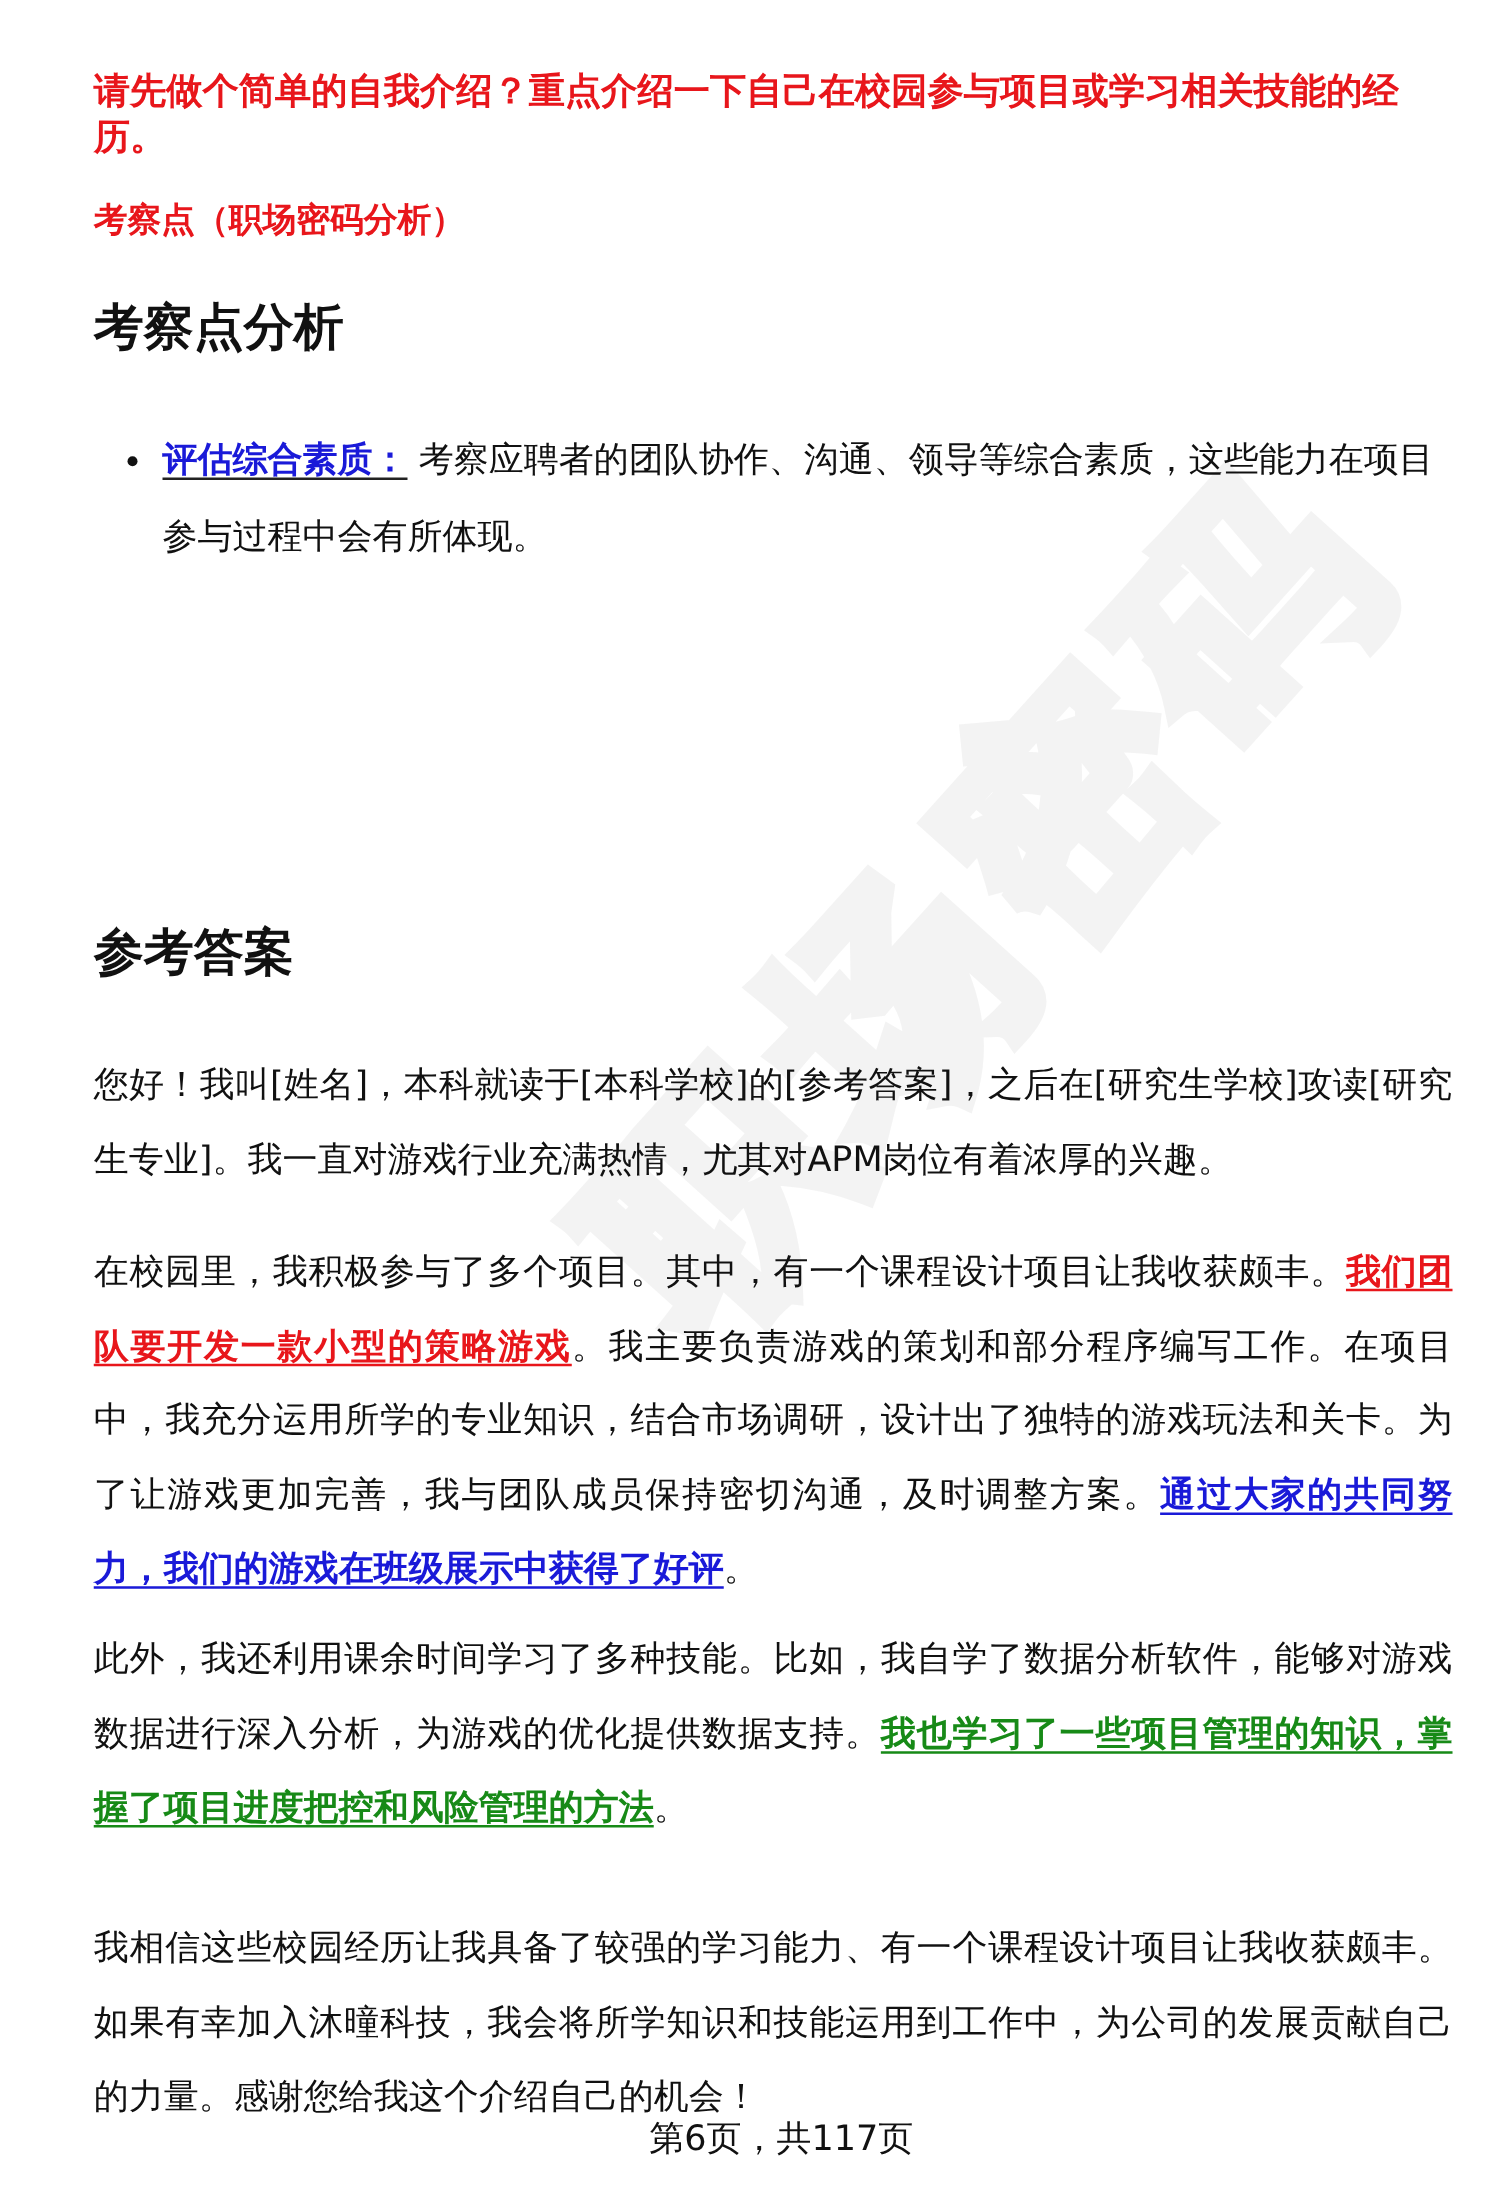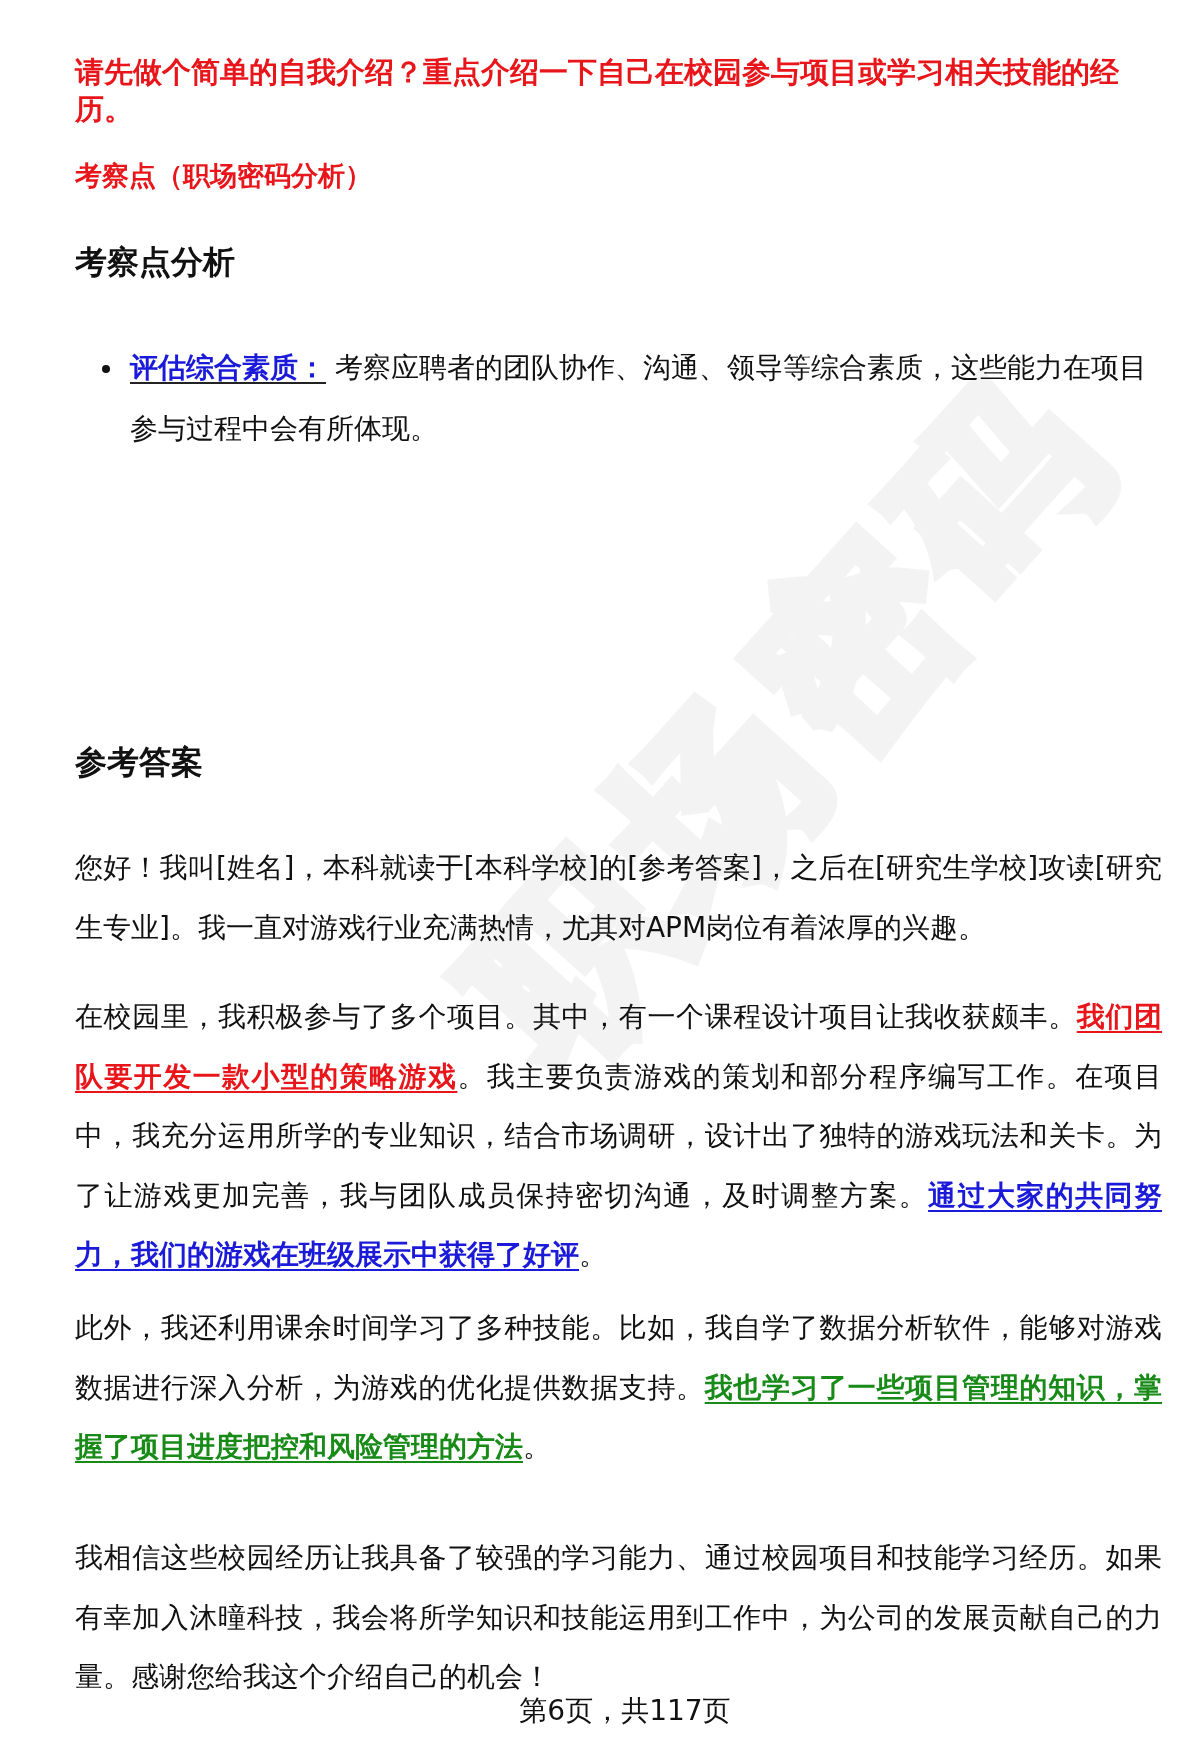--- a/index.html
+++ b/index.html
@@ -16,21 +16,21 @@
     white-space: nowrap; pointer-events: none; z-index: 0;
     font-family: "DejaVu Sans", sans-serif;
   }
   .abs { position: absolute; left: 75px; right: 28px; z-index: 1; }
   .title {
     top: 54px; font-size: 29px; line-height: 37px; font-weight: bold; color: #e8161b;
   }
   .subtitle {
     top: 158px; font-size: 27px; line-height: 36px; font-weight: bold; color: #e8161b; font-family: Liberation Serif, serif;
   }
-  .h2 { font-size: 32px; line-height: 40px; font-weight: bold; color: #111; }
+  .h2 { font-size: 40px; line-height: 40px; font-weight: bold; color: #111; }
   .h2-a { top: 242px; }
   .h2-b { top: 742px; }
   ul.points {
     position: absolute; left: 75px; right: 20px; top: 338px; margin: 0; padding: 0;
     list-style: none; z-index: 1;
   }
   ul.points li {
     position: relative; padding-left: 55px; font-size: 28px; line-height: 60.5px;
   }
   ul.points li .dot {
@@ -71,15 +71,15 @@
 </ul>
 
 <div class="abs h2 h2-b">参考答案</div>
 
 <div class="abs para p1">您好！我叫[姓名]，本科就读于[本科学校]的[参考答案]，之后在[研究生学校]攻读[研究生专业]。我一直对游戏行业充满热情，尤其对APM岗位有着浓厚的兴趣。</div>
 
 <div class="abs para p2"><span>在校园里，我积极参与了多个项目。其中，有一个课程设计项目让我收获颇丰。</span><span class="hl red">我们团队要开发一款小型的策略游戏</span><span>。我主要负责游戏的策划和部分程序编写工作。在项目中，我充分运用所学的专业知识，结合市场调研，设计出了独特的游戏玩法和关卡。为了让游戏更加完善，我与团队成员保持密切沟通，及时调整方案。</span><span class="hl blue">通过大家的共同努力，我们的游戏在班级展示中获得了好评</span><span>。</span></div>
 
 <div class="abs para p3"><span>此外，我还利用课余时间学习了多种技能。比如，我自学了数据分析软件，能够对游戏数据进行深入分析，为游戏的优化提供数据支持。</span><span class="hl green">我也学习了一些项目管理的知识，掌握了项目进度把控和风险管理的方法</span><span>。</span></div>
 
-<div class="abs para p4">我相信这些校园经历让我具备了较强的学习能力、通过校园项目和技能学习经历。如果有幸加入沐曈科技，我会将所学知识和技能运用到工作中，为公司的发展贡献自己的力量。感谢您给我这个介绍自己的机会！</div>
+<div class="abs para p4">我相信这些校园经历让我具备了较强的学习能力、有一个课程设计项目让我收获颇丰。如果有幸加入沐曈科技，我会将所学知识和技能运用到工作中，为公司的发展贡献自己的力量。感谢您给我这个介绍自己的机会！</div>
 
 <div class="footer">第6页，共117页</div>
 
 </body></html>

